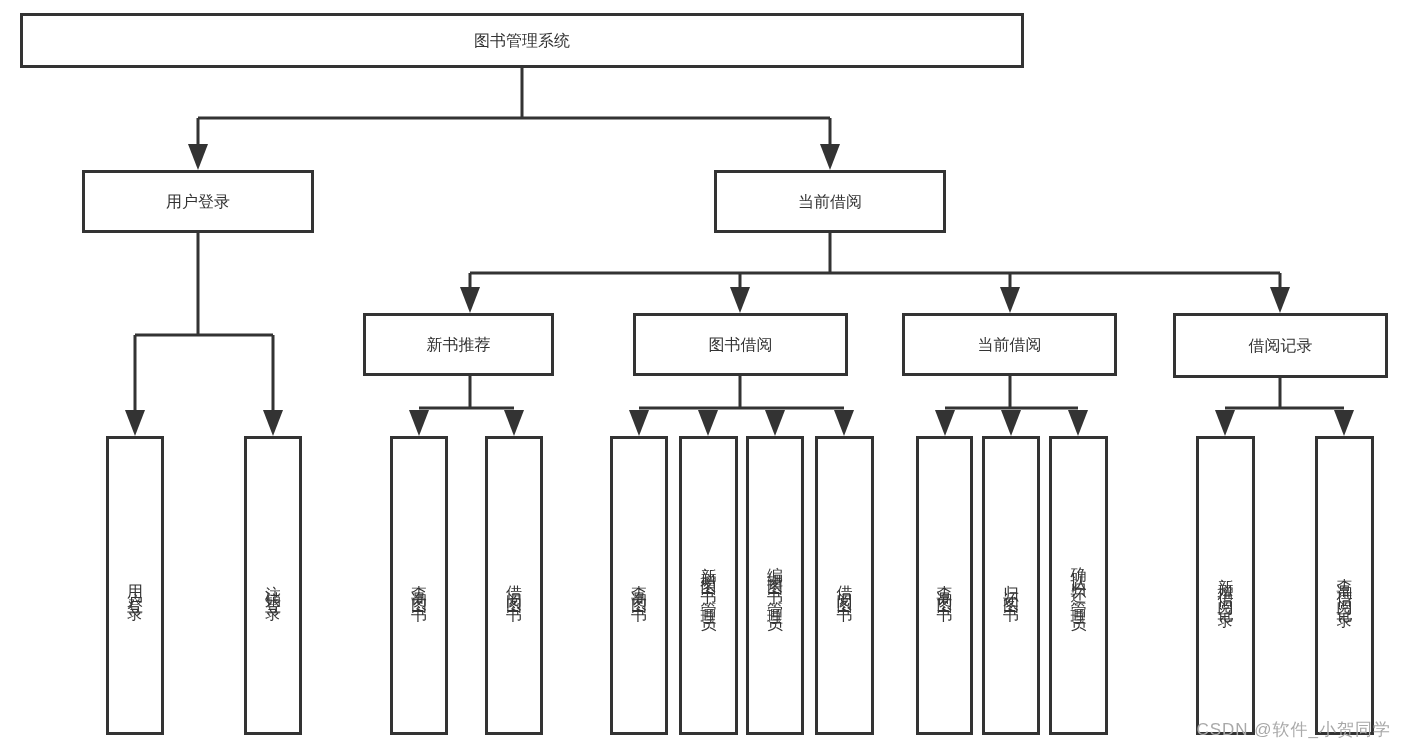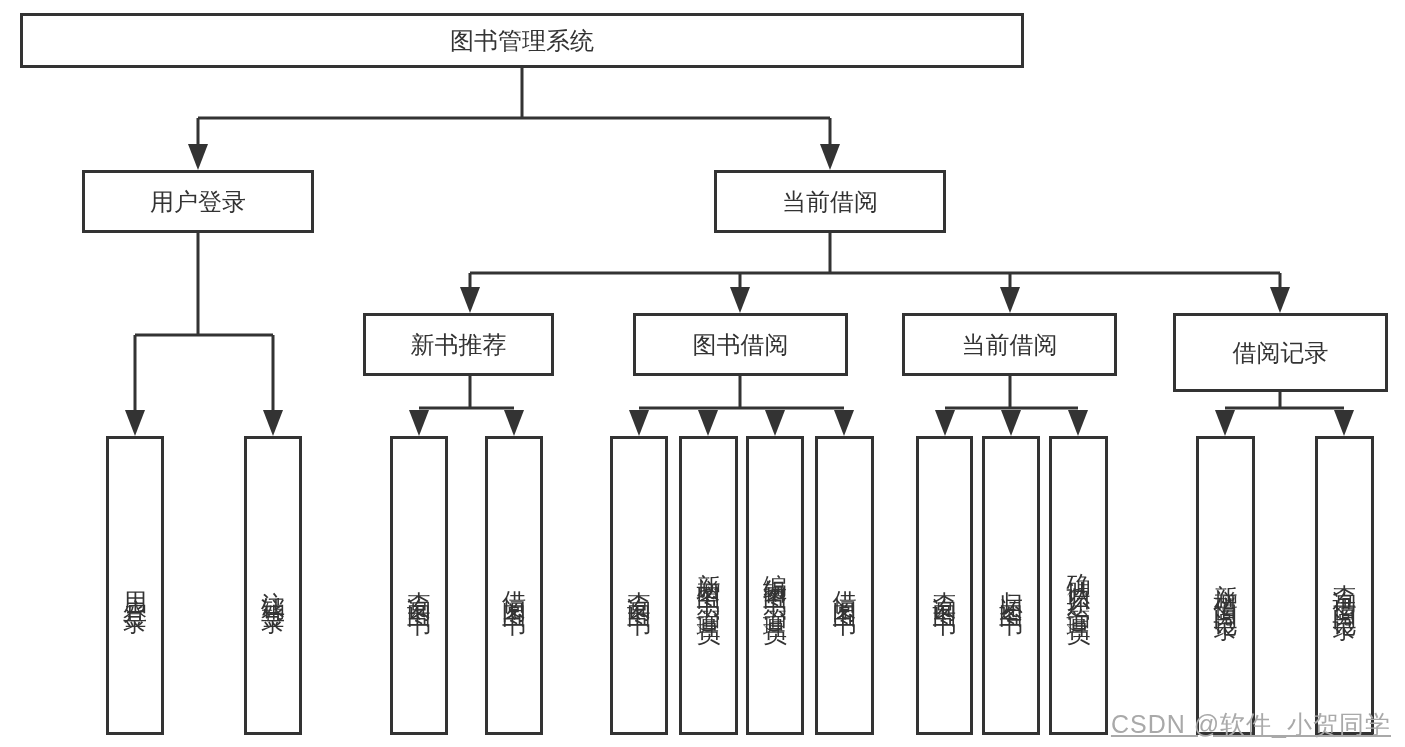--- a/index.html
+++ b/index.html
@@ -19,39 +19,38 @@
   .connectors{position:absolute;left:0;top:0;}
   .box{
     position:absolute;
     box-sizing:border-box;
     border:3px solid var(--line);
     background:#fff;
     display:flex;
     align-items:center;
     justify-content:center;
     color:var(--text);
-    font-size:24px;
+    font-size:16px;
     line-height:1;
   }
   .box.v span{
     writing-mode:vertical-rl;
     text-orientation:mixed;
     letter-spacing:7px;
     line-height:1;
     white-space:nowrap;
   }
   .watermark{
     position:absolute;
     right:14px;
     bottom:6px;
-    font-size:25px;
+    font-size:17px;
     color:var(--watermark);
     letter-spacing:1px;
     z-index:5;
-    text-decoration:underline;
   }
 </style>
 </head>
 <body>
 
 <div class="canvas">
 
   <svg class="connectors" width="1405" height="747" viewBox="0 0 1405 747">
     <g stroke="#333333" stroke-width="3" fill="none">
 
@@ -105,21 +104,21 @@
 
   <div class="box h" style="left:363px;top:313px;width:191px;height:63px">
     <span>新书推荐</span>
   </div>
   <div class="box h" style="left:902px;top:313px;width:215px;height:63px">
     <span>当前借阅</span>
   </div>
   <div class="box h" style="left:633px;top:313px;width:215px;height:63px">
     <span>图书借阅</span>
   </div>
-  <div class="box h" style="left:1173px;top:313px;width:215px;height:79px">
+  <div class="box h" style="left:1173px;top:313px;width:215px;height:65px">
     <span>借阅记录</span>
   </div>
 
   <div class="box v" style="left:106px;top:436px;width:58px;height:299px">
     <span>用户登录</span>
   </div>
   <div class="box v" style="left:244px;top:436px;width:58px;height:299px">
     <span>注销登录</span>
   </div>
 

